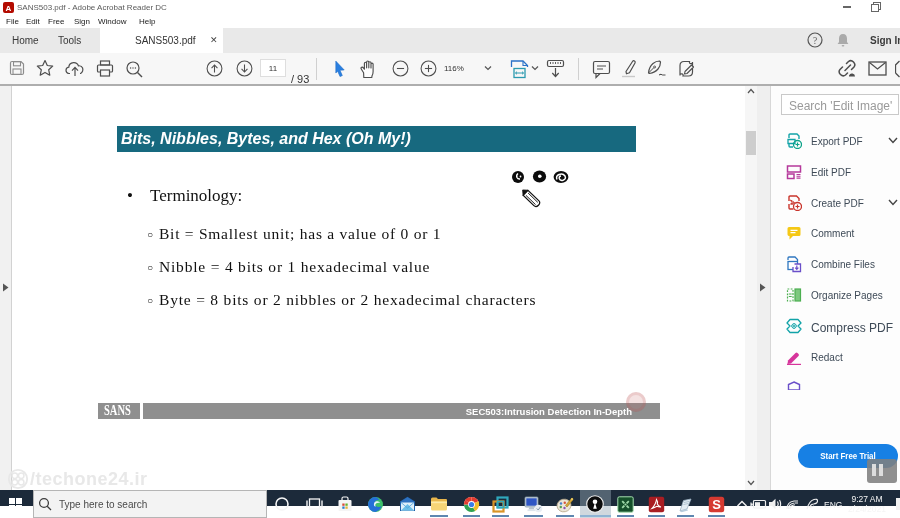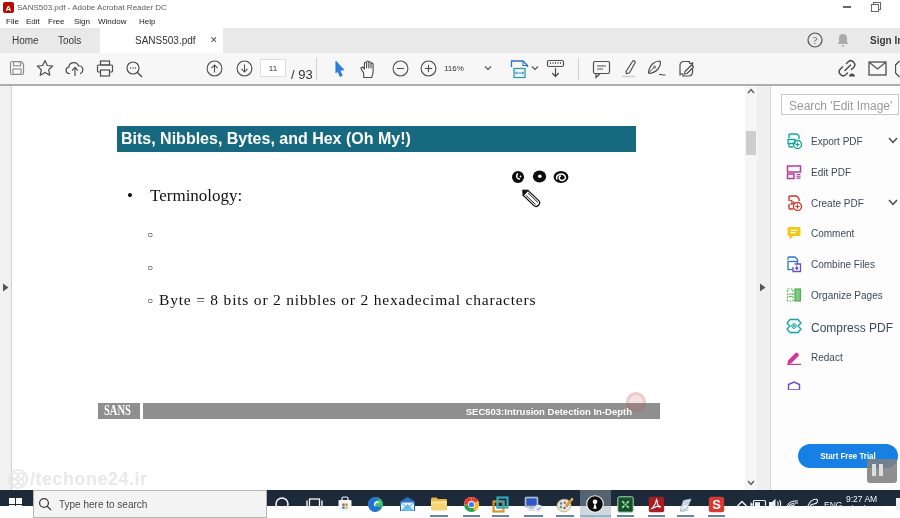--- a/index.html
+++ b/index.html
@@ -85,21 +85,21 @@
     <path d="M9.5 14 L9.5 6 M6.2 9 L9.5 5.5 L12.8 9" fill="none" stroke="#4e4e4e" stroke-width="1.2"></path>
   </svg>
 
   <svg class="abs" style="left:236px;top:7px;" width="17" height="17" viewBox="0 0 19 19">
     <circle cx="9.5" cy="9.5" r="8.3" fill="none" stroke="#4e4e4e" stroke-width="1.2"></circle>
     <path d="M9.5 5 L9.5 13 M6.2 10 L9.5 13.5 L12.8 10" fill="none" stroke="#4e4e4e" stroke-width="1.2"></path>
   </svg>
 
   <div class="abs" style="left:260px;top:6px;width:26px;height:18px;background:#fff;border:1px solid #dedede;"></div>
   <div class="abs" style="left:260px;top:11px;width:26px;text-align:center;font-size:8px;color:#333;">11</div>
-  <div class="abs" style="left:291px;top:14px;font-size:13px;color:#333;">/ 93</div>
+  <div class="abs" style="left:291px;top:20px;font-size:11px;color:#333;">/ 93</div>
 
   <div class="abs" style="left:316px;top:5px;width:1px;height:22px;background:#d0d0d0;"></div>
 
   <svg class="abs" style="left:333px;top:7px;" width="14" height="19" viewBox="0 0 15 20">
     <path d="M3 1 L12 10.5 L7.5 10.8 L10 16.5 L7.5 17.6 L5 11.8 L3 13.8 Z" fill="#2a7fe0" stroke="#1b6ac6" stroke-width="0.6"></path>
   </svg>
 
   <svg class="abs" style="left:359px;top:6px;" width="18" height="20" viewBox="0 0 18 20">
     <path d="M4.8 18.5 L4.6 13.8 L2.4 10.2 Q1.5 8.8 2.6 8.2 Q3.6 7.7 4.4 8.8 L5.4 10.2 L5.4 4.4 Q5.4 3.2 6.5 3.2 Q7.6 3.2 7.6 4.4 L7.6 8.8 L7.6 3.2 Q7.6 2 8.7 2 Q9.8 2 9.8 3.2 L9.8 8.8 L9.8 3.8 Q9.8 2.7 10.9 2.7 Q12 2.7 12 3.9 L12 9 L12 5.2 Q12 4.1 13 4.1 Q14.1 4.1 14.1 5.3 L14.1 12.5 Q14.1 15.2 13 16.8 L12.8 18.5 Z" fill="#fdfdfd" stroke="#4e4e4e" stroke-width="1.15" stroke-linecap="round" stroke-linejoin="round"></path>
   </svg>
@@ -177,21 +177,21 @@
 </div>
 
 <div class="abs" style="left:0;top:86px;width:900px;height:404px;background:#ffffff;">
 
   <div class="abs" style="left:0;top:0;width:12px;height:404px;background:#f1f1f1;border-right:1px solid #d2d2d2;"></div>
   <svg class="abs" style="left:2px;top:197px;" width="7" height="9" viewBox="0 0 7 9">
     <path d="M1 0.5 L6.5 4.5 L1 8.5 Z" fill="#555"></path>
   </svg>
 
   <div class="abs" style="left:117px;top:40px;width:519px;height:26px;background:#17697f;"></div>
-  <div class="abs" style="left:121px;top:44px;font-size:16px;font-weight:bold;color:#ffffff;letter-spacing:0px;">Bits, Nibbles, Bytes, and Hex (Oh My!)</div>
+  <div class="abs" style="left:121px;top:44px;font-size:16px;font-weight:bold;color:#ffffff;letter-spacing:0px;font-style:italic;">Bits, Nibbles, Bytes, and Hex (Oh My!)</div>
 
   <svg class="abs" style="left:511px;top:84px;" width="58" height="14" viewBox="0 0 58 14">
     <circle cx="7" cy="7" r="6" fill="#0c0c0c"></circle>
     <path d="M7 3.5 Q5 5 6 7.5 Q6.8 9.2 9 9" fill="none" stroke="#fff" stroke-width="1.4"></path>
     <circle cx="9.5" cy="6.5" r="0.9" fill="#fff"></circle>
     <ellipse cx="28.5" cy="6.5" rx="6.6" ry="6" fill="#0c0c0c"></ellipse>
     <circle cx="28.8" cy="6.3" r="1.8" fill="#fff"></circle>
     <ellipse cx="50" cy="7" rx="7.4" ry="6" fill="#0c0c0c"></ellipse>
     <path d="M46 9.5 Q44.5 6 48 4.5 Q52 3 54 6 Q55.5 9 52 10.2 Q49 11 48.3 8.5 Q47.8 6.3 50 6" fill="none" stroke="#fff" stroke-width="1.5"></path>
   </svg>
@@ -200,22 +200,24 @@
       <path d="M9.5 4 L16.5 4 L16.5 19 Q16.5 22 13 22 Q9.5 22 9.5 19 Z" fill="#fff" stroke="#111" stroke-width="1.2"></path>
       <path d="M9.5 4 L16.5 4 L13 0 Z" fill="#111" stroke="#111" stroke-width="0.8"></path>
       <path d="M11.4 6 L11.4 19.5 M14.6 6 L14.6 19.5" stroke="#111" stroke-width="0.9"></path>
     </g>
   </svg>
 
   <div class="abs" style="left:127px;top:100px;font-size:17px;color:#111;font-family:'Liberation Serif',serif;">•</div>
   <div class="abs" style="left:150px;top:100px;font-size:17px;color:#111;font-family:'Liberation Serif',serif;">Terminology:</div>
 
   <div class="abs" style="left:147px;top:143px;font-size:10px;color:#111;font-family:'Liberation Serif',serif;">○</div>
+  <div class="abs" style="left:159px;top:139px;font-size:15.5px;letter-spacing:0.75px;color:#111;font-family:'Liberation Serif',serif;">Bit = Smallest unit; has a value of 0 or 1</div>
 
   <div class="abs" style="left:147px;top:176px;font-size:10px;color:#111;font-family:'Liberation Serif',serif;">○</div>
+  <div class="abs" style="left:159px;top:172px;font-size:15.5px;letter-spacing:0.8px;color:#111;font-family:'Liberation Serif',serif;">Nibble = 4 bits or 1 hexadecimal value</div>
 
   <div class="abs" style="left:147px;top:209px;font-size:10px;color:#111;font-family:'Liberation Serif',serif;">○</div>
   <div class="abs" style="left:159px;top:205px;font-size:15.5px;letter-spacing:0.8px;color:#111;font-family:'Liberation Serif',serif;">Byte = 8 bits or 2 nibbles or 2 hexadecimal characters</div>
 
   <div class="abs" style="left:98px;top:317px;width:42px;height:16px;background:#8f8f8f;"></div>
   <div class="abs" style="left:104px;top:316.5px;font-size:14px;font-weight:bold;color:#fff;font-family:'Liberation Serif',serif;letter-spacing:0px;transform:scaleX(0.75);transform-origin:left;">SANS</div>
   <div class="abs" style="left:143px;top:317px;width:517px;height:16px;background:#8f8f8f;"></div>
   <div class="abs" style="left:143px;top:319.5px;width:489px;text-align:right;font-size:9.5px;font-weight:bold;color:#fff;">SEC503:Intrusion Detection In-Depth</div>
   <div class="abs" style="left:626px;top:306px;width:20px;height:20px;border-radius:50%;background:rgba(195,95,95,0.18);box-shadow:inset 0 0 0 3px rgba(185,75,75,0.15);"></div>
 
@@ -466,15 +468,15 @@
     <path d="M9.5 4.5 Q11 7 9.5 9.5 M11.5 3 Q13.8 7 11.5 11" fill="none" stroke="#f0f0f0" stroke-width="1.2"></path>
   </svg>
   <svg class="abs" style="left:785px;top:8px;" width="15" height="12" viewBox="0 0 15 12">
     <path d="M2 11 Q2 4 9 3 M3.5 11 Q3.5 5.7 9.6 5 M5 11 Q5 7.3 10 6.8" fill="none" stroke="#f0f0f0" stroke-width="1.1"></path>
     <path d="M9 3 L13 3 M10 5 L13 5" stroke="#f0f0f0" stroke-width="1.1"></path>
   </svg>
   <svg class="abs" style="left:805px;top:7px;" width="15" height="14" viewBox="0 0 15 14">
     <path d="M2 12 Q4 4 9 2.5 Q12.5 1.6 12.5 4 Q12.5 6.5 8.5 7 Q5.5 7.3 5 10 M3 9.5 Q6 10.5 9 9" fill="none" stroke="#f0f0f0" stroke-width="1.2"></path>
   </svg>
   <div class="abs" style="left:824px;top:10px;font-size:8.5px;color:#f5f5f5;">ENG</div>
-  <div class="abs" style="left:846px;top:4px;width:42px;font-size:8.5px;color:#f5f5f5;line-height:10px;">9:27 AM<br>2/24/2021</div>
+  <div class="abs" style="left:846px;top:4px;width:42px;text-align:center;font-size:8.5px;color:#f5f5f5;line-height:10px;">9:27 AM<br>2/24/2021</div>
   <div class="abs" style="left:896px;top:8px;width:4px;height:12px;background:#f0f0f0;"></div>
 </div>
 
 </body></html>

